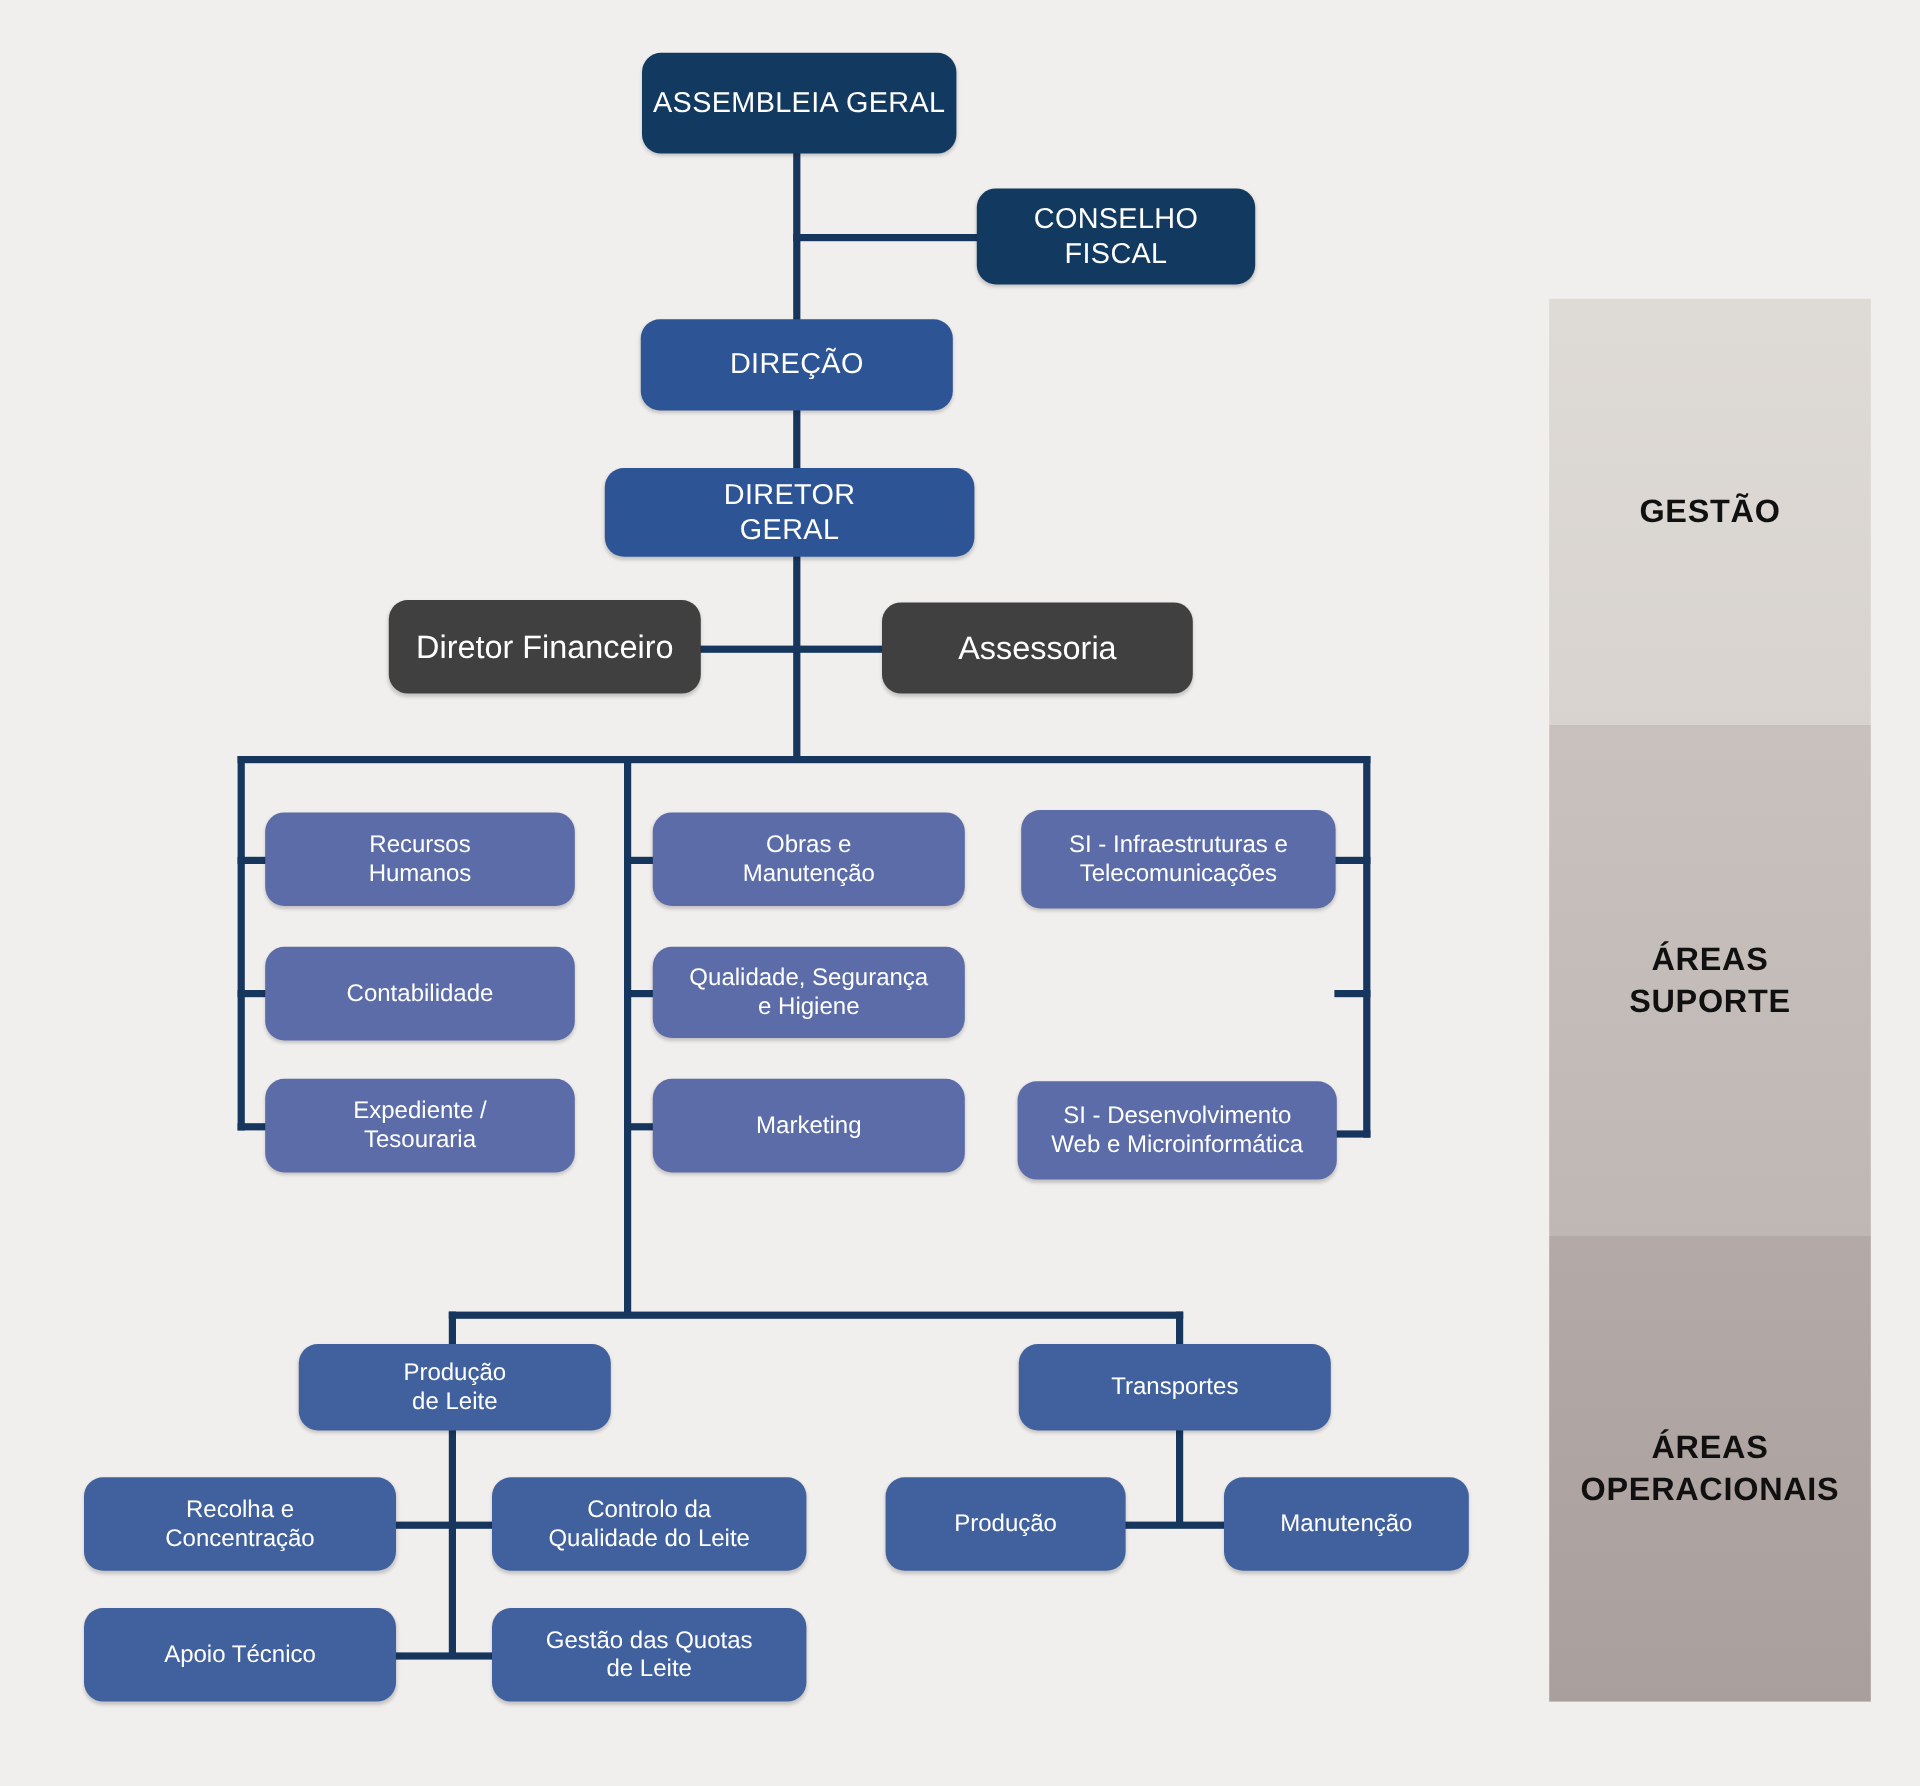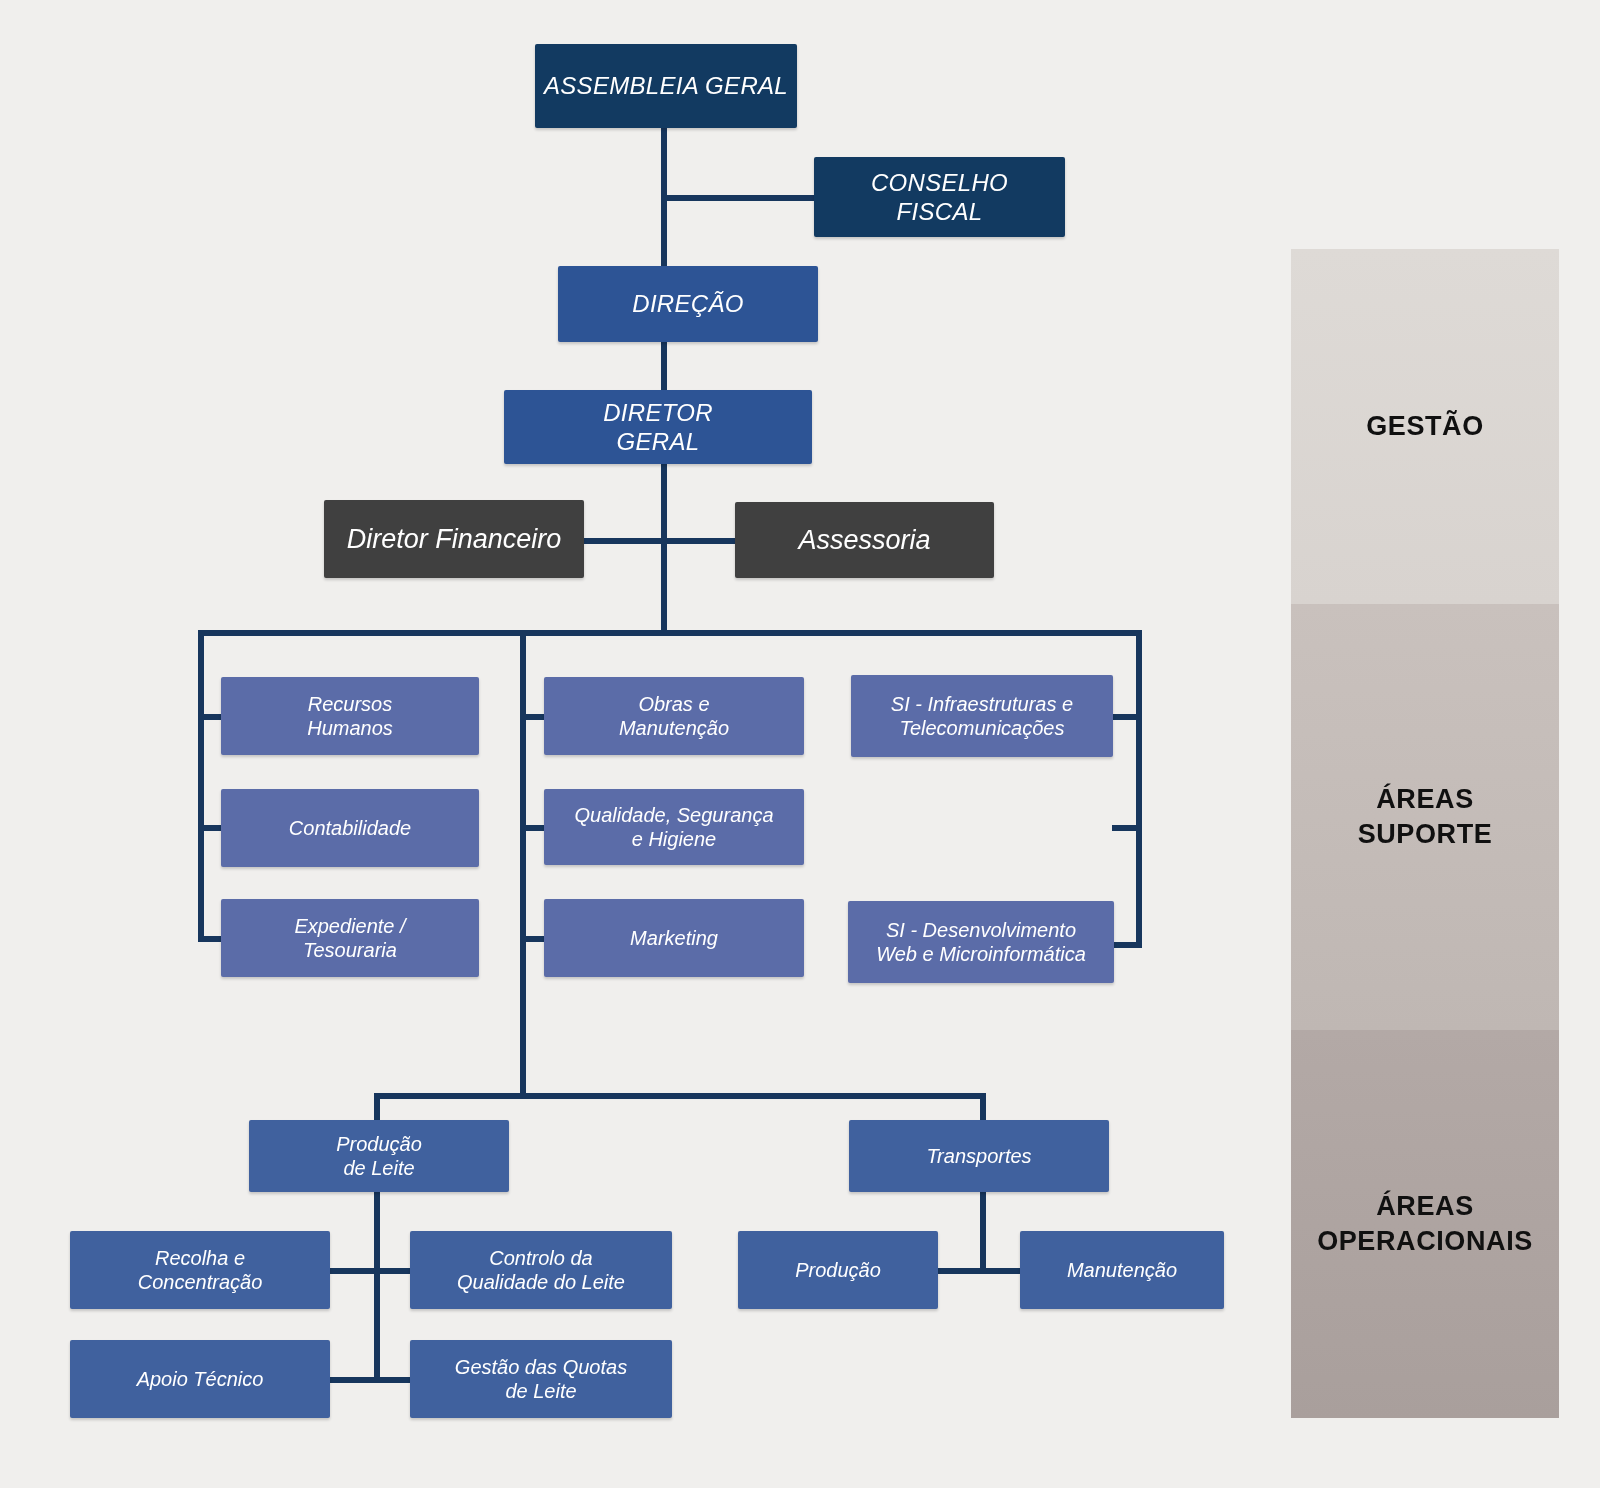--- a/index.html
+++ b/index.html
@@ -29,27 +29,26 @@
 
   
   .node {
     position: absolute;
     box-sizing: border-box;
     display: flex;
     align-items: center;
     justify-content: center;
     text-align: center;
     color: #ffffff;
-    border-radius: 2px;
+    border-radius: 16px;
     line-height: 1.22;
     padding: 4px 0;
     box-shadow: 0 2px 3px rgba(0,0,0,0.18);
     z-index: 3;
     white-space: pre-line;
-    font-style: italic;
   }
   .lvl-top {
     background: #123a61;
     font-size: 24px;
     letter-spacing: .3px;
   }
   .lvl-fiscal {
     background: #123a61;
     font-size: 24px;
     letter-spacing: .3px;
@@ -154,24 +153,24 @@
 
   <div class="ln ln-v" style="left:374px; top:1190px; height:190px;"></div>
   <div class="ln ln-h" style="left:330px; top:1268px; width:88px;"></div>
   <div class="ln ln-h" style="left:330px; top:1377px; width:88px;"></div>
 
   <div class="ln ln-v" style="left:980px; top:1190px; height:82px;"></div>
   <div class="ln ln-h" style="left:936px; top:1268px; width:88px;"></div>
 
   <div class="node lvl-top" style="left:535px; top:44px; width:262px; height:84px;">ASSEMBLEIA GERAL</div>
 
-  <div class="node lvl-fiscal" style="left:814px; top:157px; width:251px; height:80px;">CONSELHO
+  <div class="node lvl-fiscal" style="left:814px; top:157px; width:232px; height:80px;">CONSELHO
 FISCAL</div>
 
-  <div class="node lvl-dir" style="left:534px; top:266px; width:260px; height:76px;margin-left:24px;">DIREÇÃO</div>
+  <div class="node lvl-dir" style="left:534px; top:266px; width:260px; height:76px;">DIREÇÃO</div>
 
   <div class="node lvl-dir" style="left:504px; top:390px; width:308px; height:74px;">DIRETOR
 GERAL</div>
 
   <div class="node lvl-sub" style="left:324px; top:500px; width:260px; height:78px;">Diretor Financeiro</div>
 
   <div class="node lvl-sub" style="left:735px; top:502px; width:259px; height:76px;">Assessoria</div>
 
   <div class="node lvl-unit" style="left:221px; top:677px; width:258px; height:78px;">Recursos
 Humanos</div>

